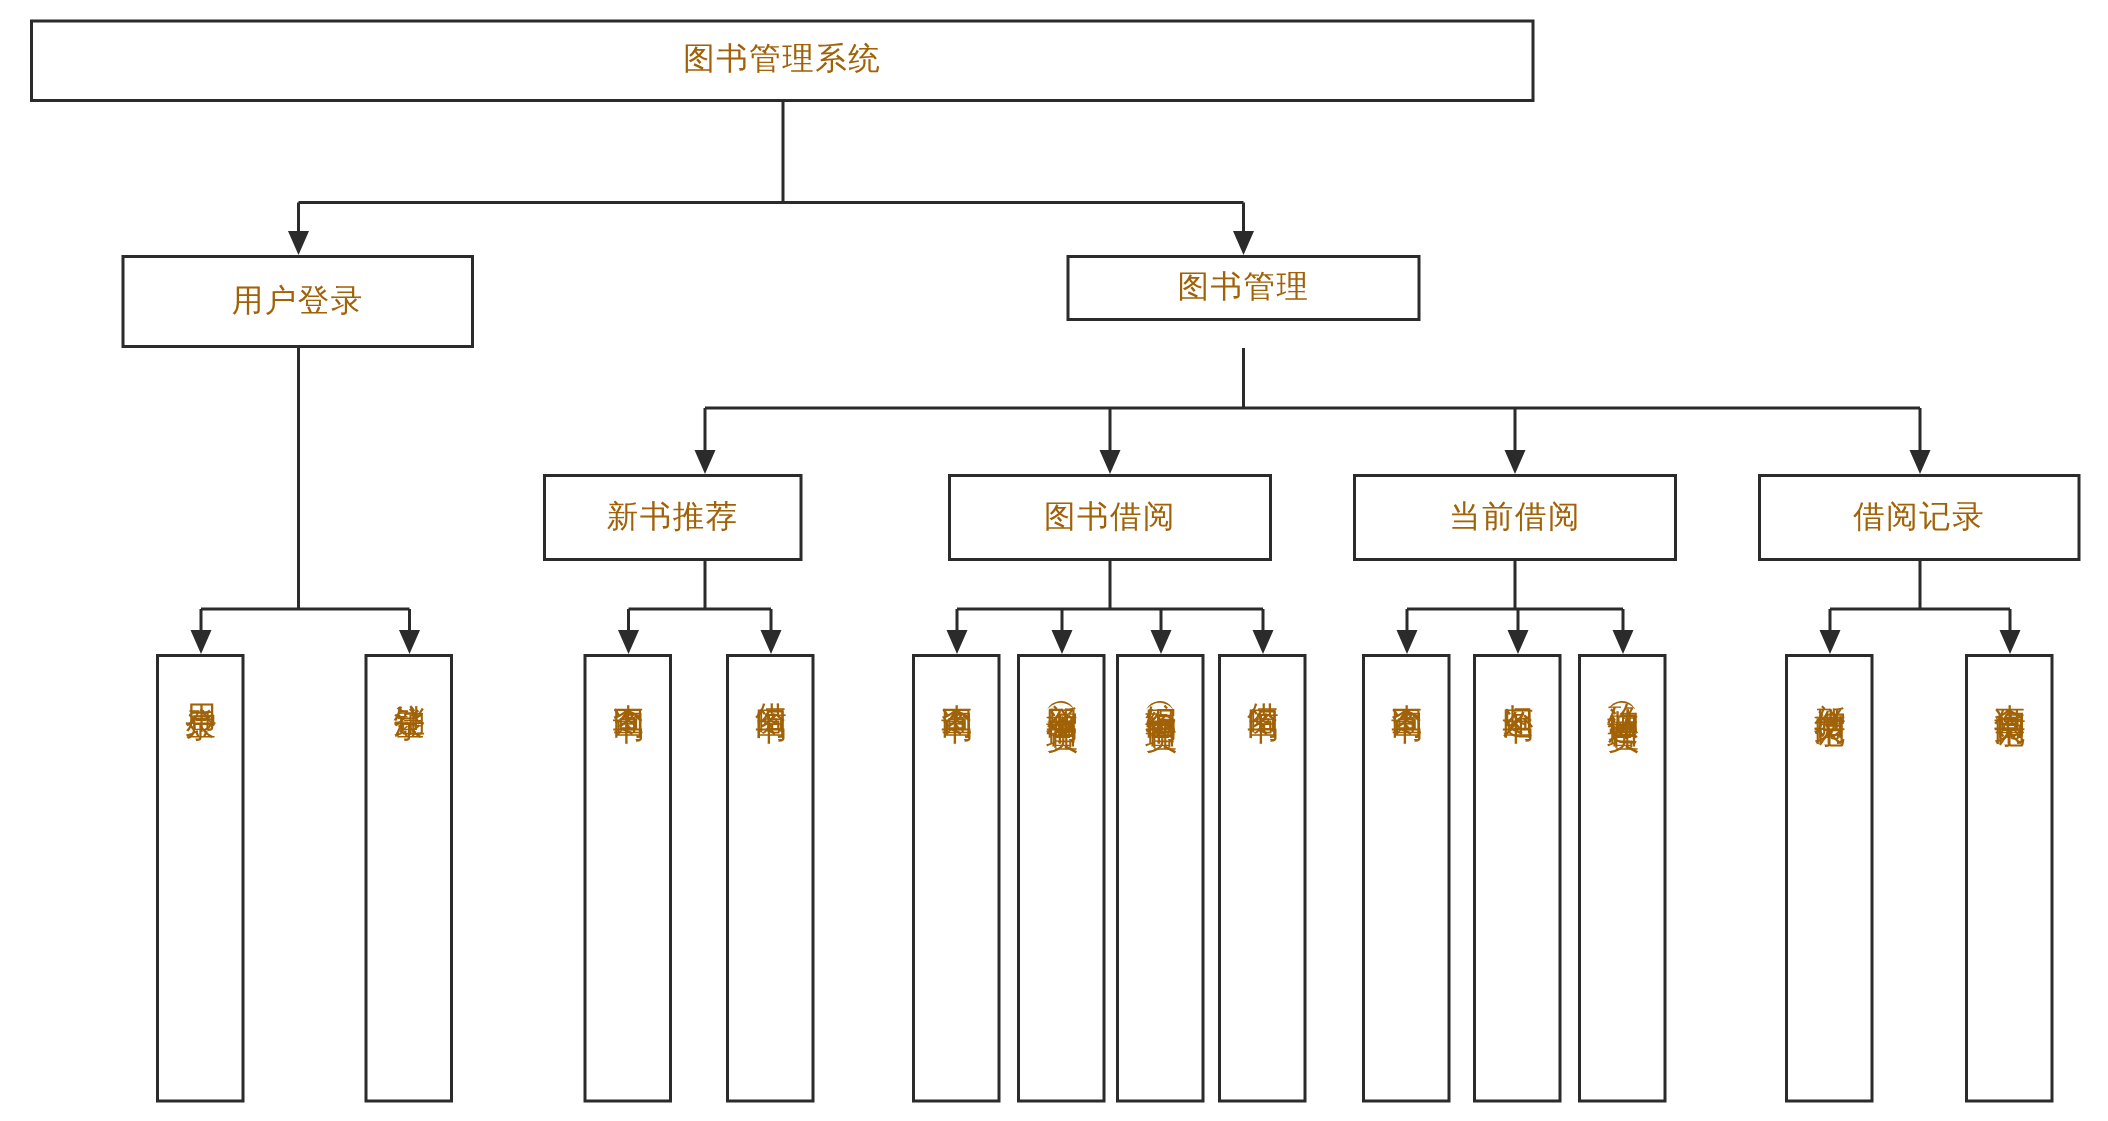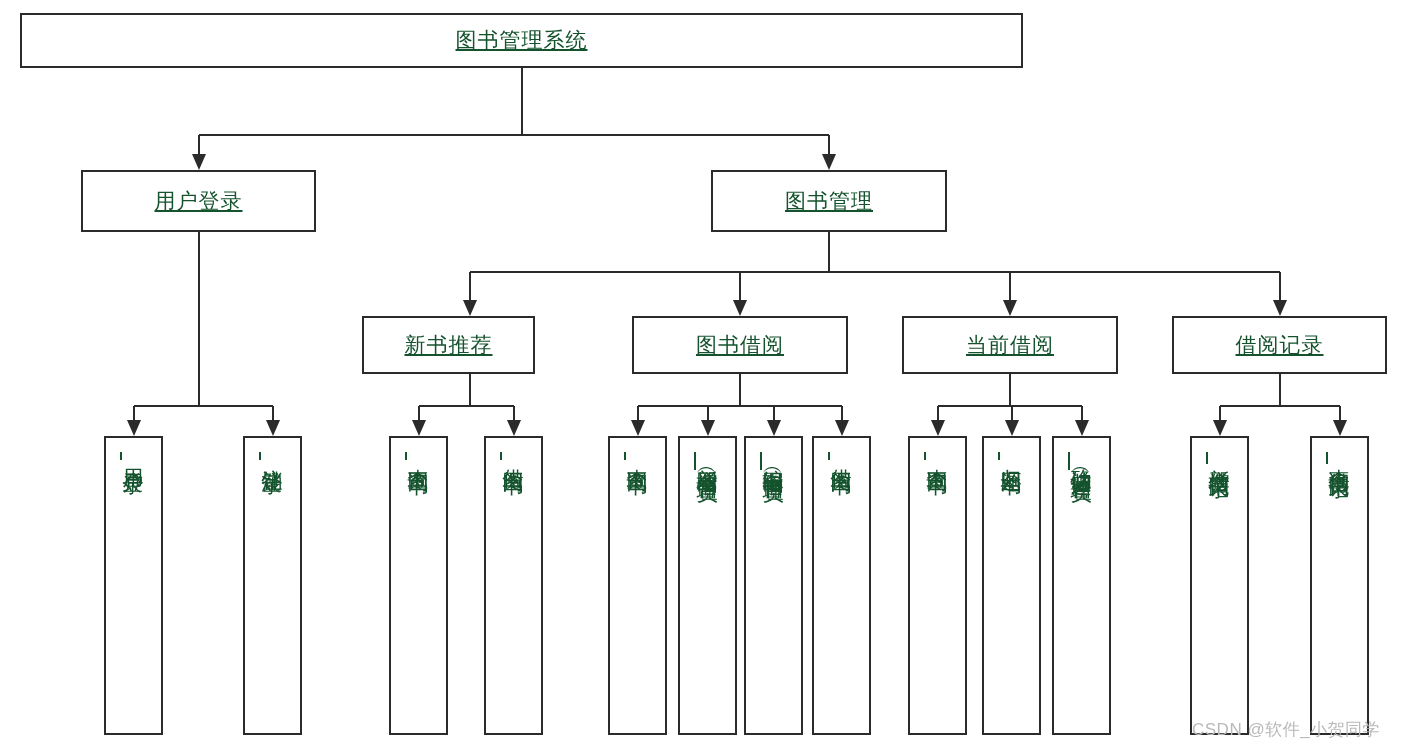--- a/index.html
+++ b/index.html
@@ -23,22 +23,21 @@
     display: flex;
     align-items: center;
     justify-content: center;
     color: #1a1a1a;
   }
   .node-label {
     font-size: 21px;
     line-height: 1.25;
     letter-spacing: 1px;
     white-space: nowrap;
-    color: #14532d;
-    text-decoration: underline;
+    color: #a16207;
   }
   
   .node.vert {
     align-items: flex-start;
     justify-content: center;
     padding-top: 14px;
   }
   .node.vert .node-label {
     writing-mode: vertical-rl;
     text-orientation: upright;
@@ -80,21 +79,21 @@
 
 <div id="canvas">
 
   <div class="node" id="node-root" style="left: 20px; top: 13px; width: 1003px; height: 55px;">
     <span class="node-label">图书管理系统</span>
   </div>
 
   <div class="node" id="node-l2-0" style="left: 81px; top: 170px; width: 235px; height: 62px;">
     <span class="node-label">用户登录</span>
   </div>
-  <div class="node" id="node-l2-1" style="left: 711px; top: 170px; width: 236px; height: 62px; text-align: right;">
+  <div class="node" id="node-l2-1" style="left: 711px; top: 170px; width: 236px; height: 44px; text-align: right;">
     <span class="node-label">图书管理</span>
   </div>
 
   <div class="node" id="node-l3-0" style="left: 362px; top: 316px; width: 173px; height: 58px;">
     <span class="node-label">新书推荐</span>
   </div>
   <div class="node" id="node-l3-2" style="left: 902px; top: 316px; width: 216px; height: 58px;">
     <span class="node-label">当前借阅</span>
   </div>
   <div class="node" id="node-l3-1" style="left: 632px; top: 316px; width: 216px; height: 58px;">
@@ -192,15 +191,14 @@
       <div class="vline" style="left: 1080.5px; top: 406px; height: 14px;"></div>
       <div class="arrow" style="left: 1074.5px; top: 420px;"></div>
       <div class="vline" style="left: 1278.5px; top: 374px; height: 32px;"></div>
       <div class="hline" style="left: 1219.5px; top: 405px; width: 120px;"></div>
       <div class="vline" style="left: 1218.5px; top: 406px; height: 14px;"></div>
       <div class="arrow" style="left: 1212.5px; top: 420px;"></div>
       <div class="vline" style="left: 1338.5px; top: 406px; height: 14px;"></div>
       <div class="arrow" style="left: 1332.5px; top: 420px;"></div>
     </div>
 
-  <div class="watermark" id="watermark" style="left: 1192px; top: 718px; color: rgb(185, 185, 185);">CSDN @软件_小贺同学</div>
 
 </div>
 
 </body></html>

